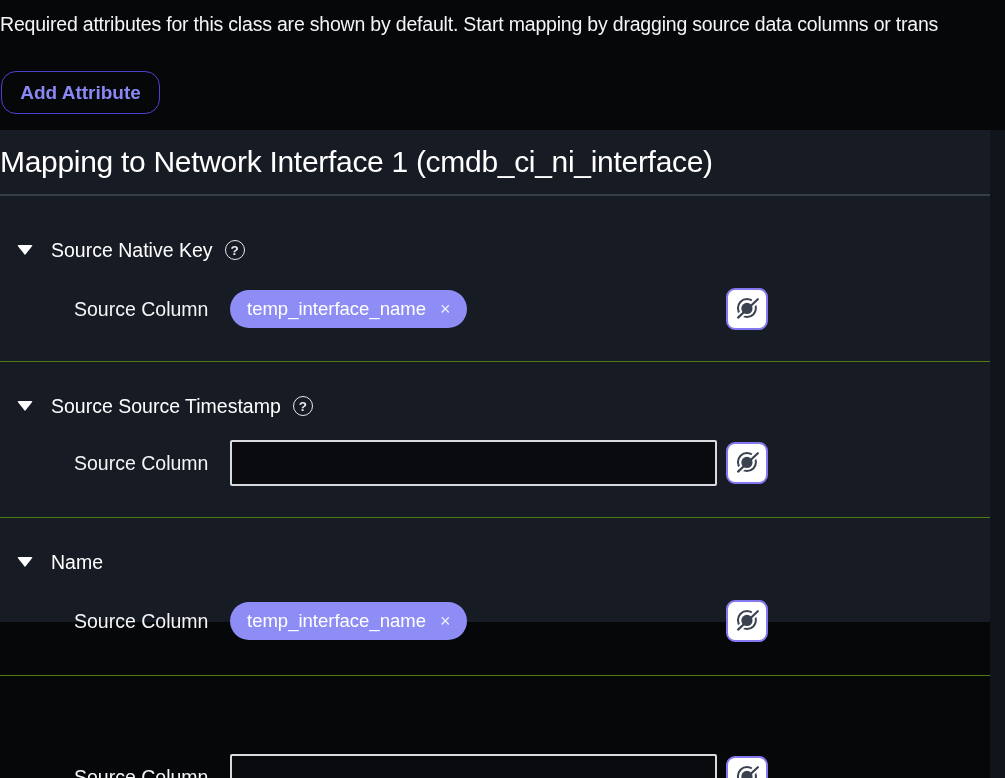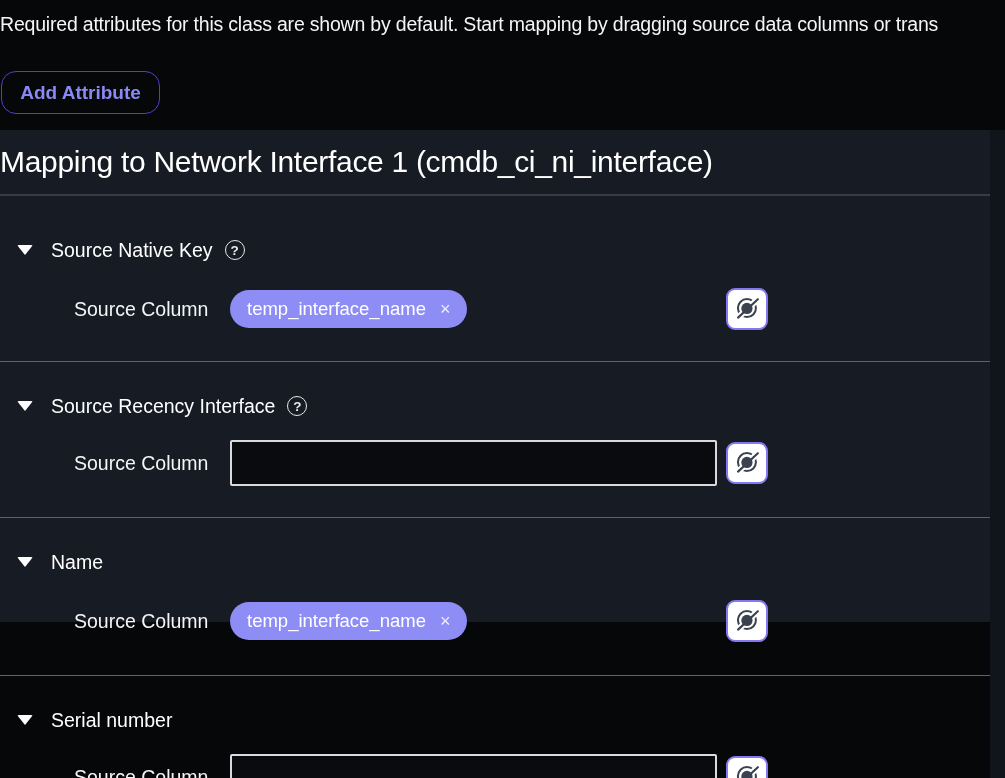--- a/index.html
+++ b/index.html
@@ -109,21 +109,21 @@
             <circle cx="11.5" cy="12.8" r="5" fill="#3a4250"></circle>
           </svg>
         </span>
       </button>
     </div>
   </div>
 
   <div class="section">
     <div class="section-head">
       <span class="caret"></span>
-      <span class="section-label">Source Recency Interface</span>
+      <span class="section-label">Source Source Timestamp</span>
       <span class="help-icon">?</span>
     </div>
     <div class="field-row">
       <span class="field-label">Source Column</span>
 
       <input class="text-input" type="text" placeholder="" style="">
       <button class="icon-btn">
         <span>
           <svg width="27" height="27" viewBox="0 0 24 24">
             <circle cx="11.5" cy="12.5" r="8" fill="none" stroke="#3a4250" stroke-width="1.8"></circle>
@@ -156,25 +156,20 @@
             <line x1="3" y1="21.5" x2="21.8" y2="4" stroke="#ffffff" stroke-width="5.5" stroke-linecap="round"></line>
             <line x1="3.6" y1="21" x2="21.2" y2="4.6" stroke="#3a4250" stroke-width="1.9" stroke-linecap="round"></line>
             <circle cx="11.5" cy="12.8" r="5" fill="#3a4250"></circle>
           </svg>
         </span>
       </button>
     </div>
   </div>
 
   <div class="section">
-    <div class="section-head">
-      <span class="caret"></span>
-      <span class="section-label">Serial number</span>
-
-    </div>
     <div class="field-row">
       <span class="field-label">Source Column</span>
 
       <input class="text-input" type="text" placeholder="" style="">
       <button class="icon-btn">
         <span>
           <svg width="27" height="27" viewBox="0 0 24 24">
             <circle cx="11.5" cy="12.5" r="8" fill="none" stroke="#3a4250" stroke-width="1.8"></circle>
             <line x1="3" y1="21.5" x2="21.8" y2="4" stroke="#ffffff" stroke-width="5.5" stroke-linecap="round"></line>
             <line x1="3.6" y1="21" x2="21.2" y2="4.6" stroke="#3a4250" stroke-width="1.9" stroke-linecap="round"></line>

